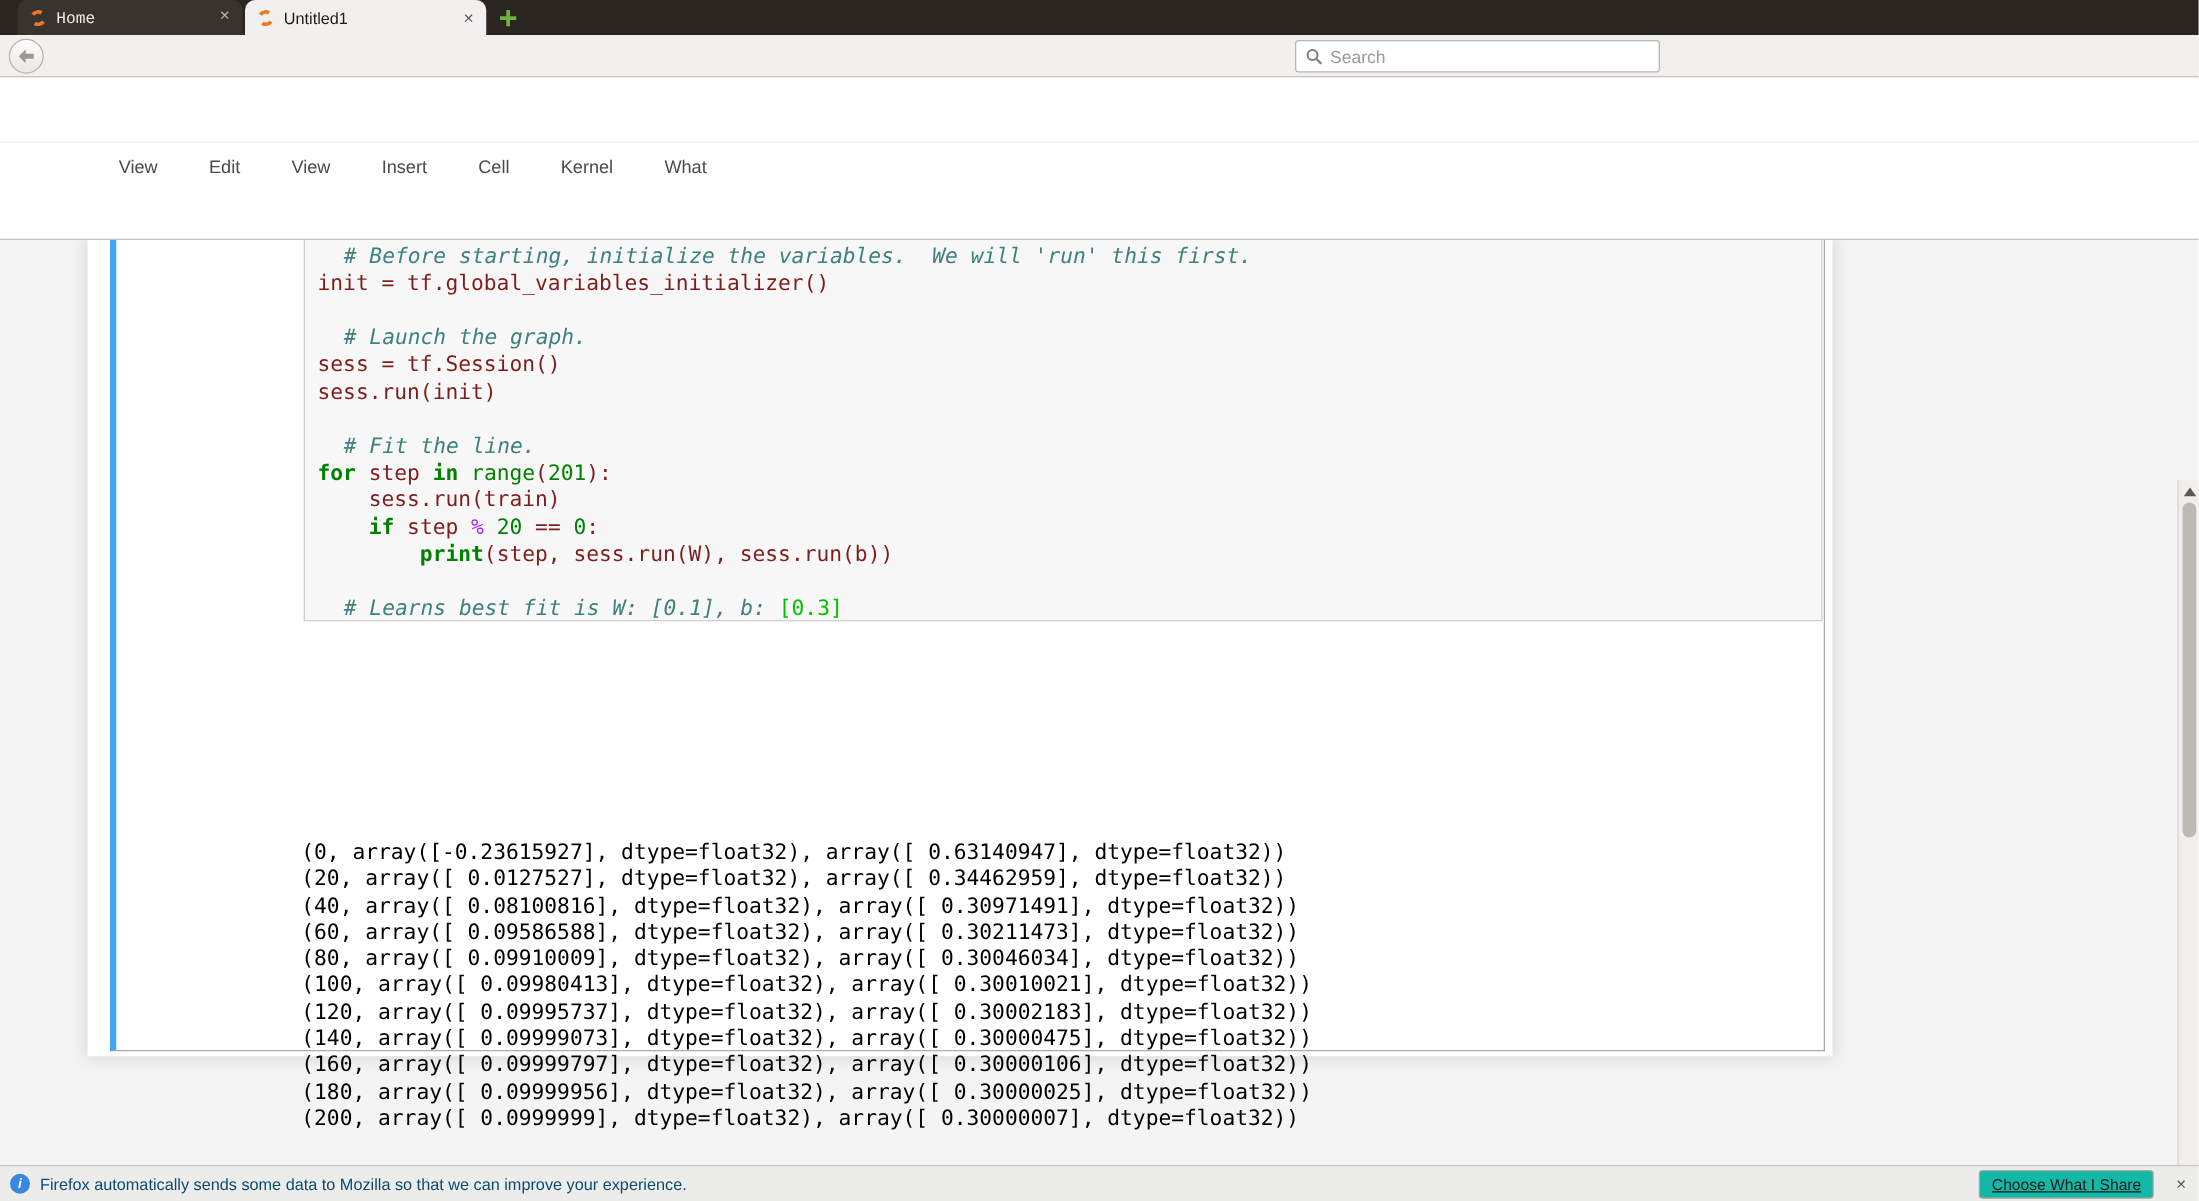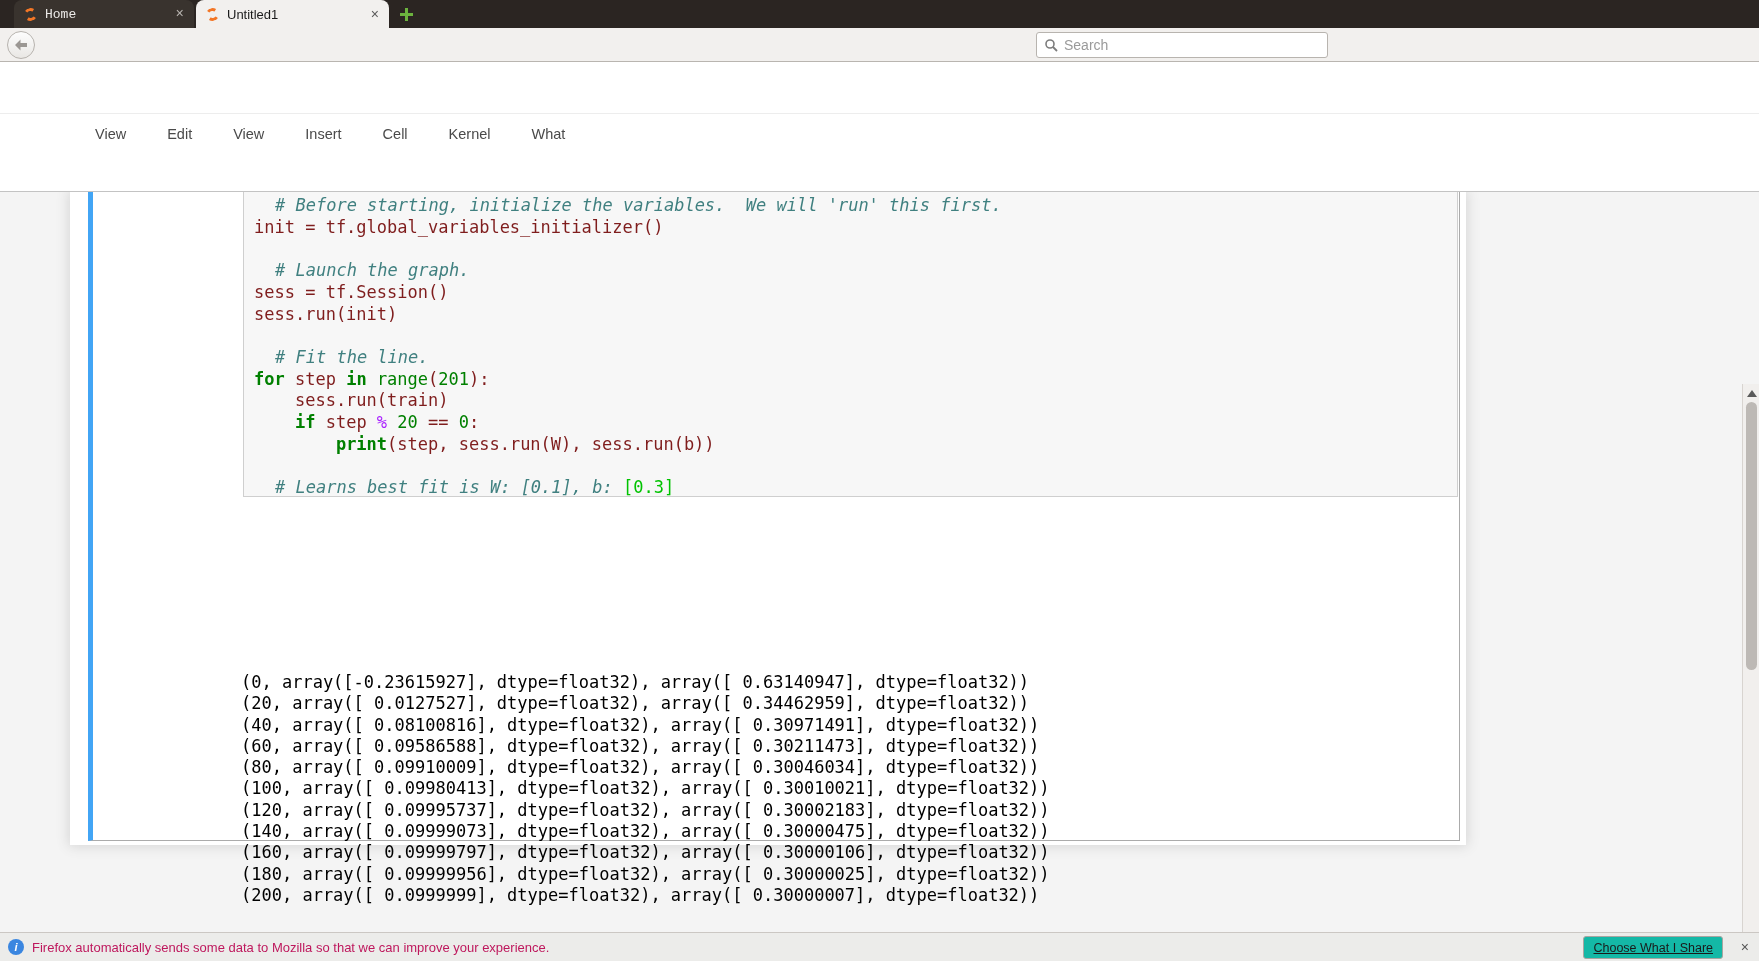--- a/index.html
+++ b/index.html
@@ -118,21 +118,21 @@
   #sb-up { top:6px; border-bottom:7px solid #5a5a5a; }
   #sb-thumb { left:3px; top:18px; width:11px; height:268px; background:#bdb9b5;
               border-radius:6px; }
 
   
   #notifbar { left:0; top:932px; width:1759px; height:29px; background:#ececea;
               border-top:1px solid #cbc7c3; display:flex; align-items:center; }
   #notif-icon { width:16px; height:16px; border-radius:50%; background:#3a86e0; color:#fff;
                 font-size:11px; font-style:italic; font-weight:bold; display:flex;
                 align-items:center; justify-content:center; margin:0 8px 0 8px; flex:0 0 auto; }
-  #notif-text { font-size:13px; color:#be185d; }
+  #notif-text { font-size:13px; color:#0c4a6e; }
   #notif-btn { position:absolute; right:36px; top:3px; height:23px; padding:0 9px;
                background:#14b8a6; border:1px solid #a9a5a1; border-radius:3px;
                font-size:12.5px; color:#1a1a1a; text-decoration:underline;
                display:flex; align-items:center; }
   #notif-close { position:absolute; right:10px; top:6px; font-size:14px; color:#555; }
 </style>
 </head>
 <body>
 
 <div id="screen">

